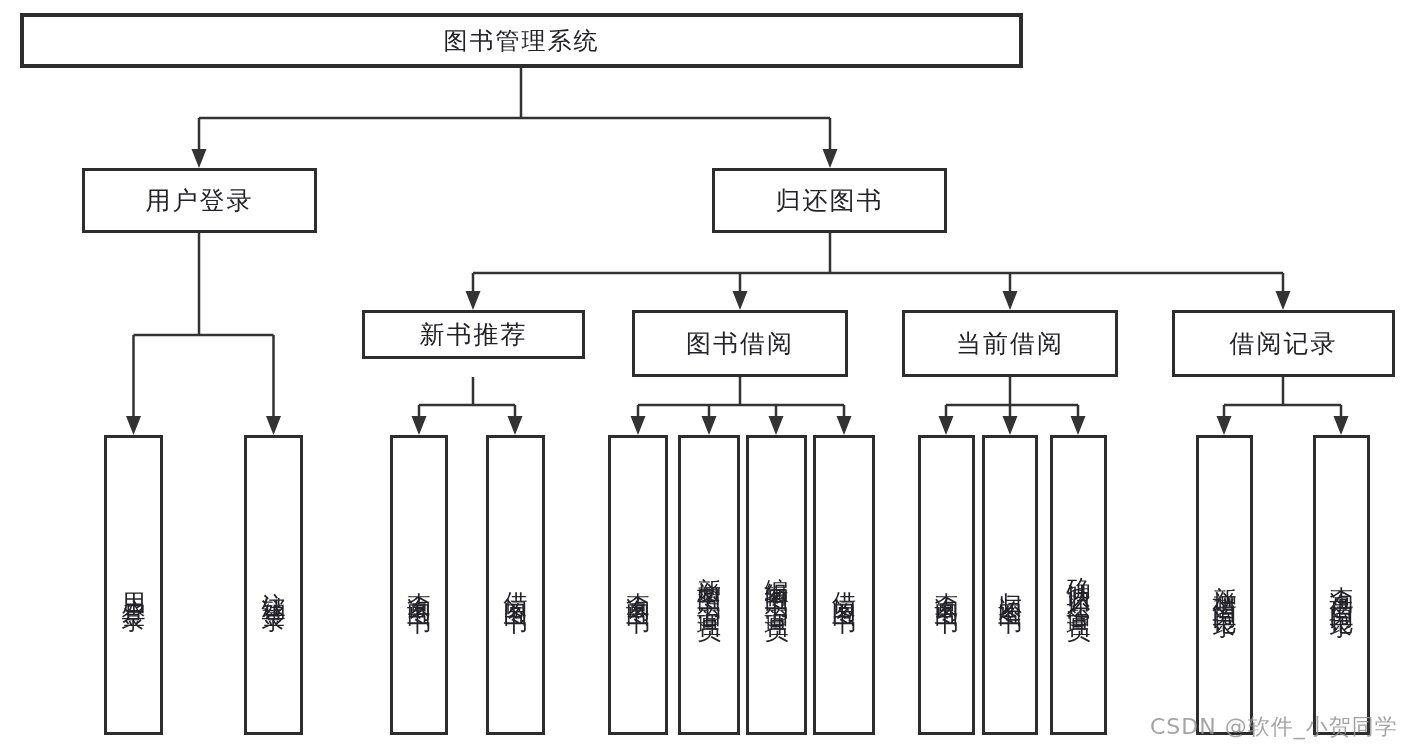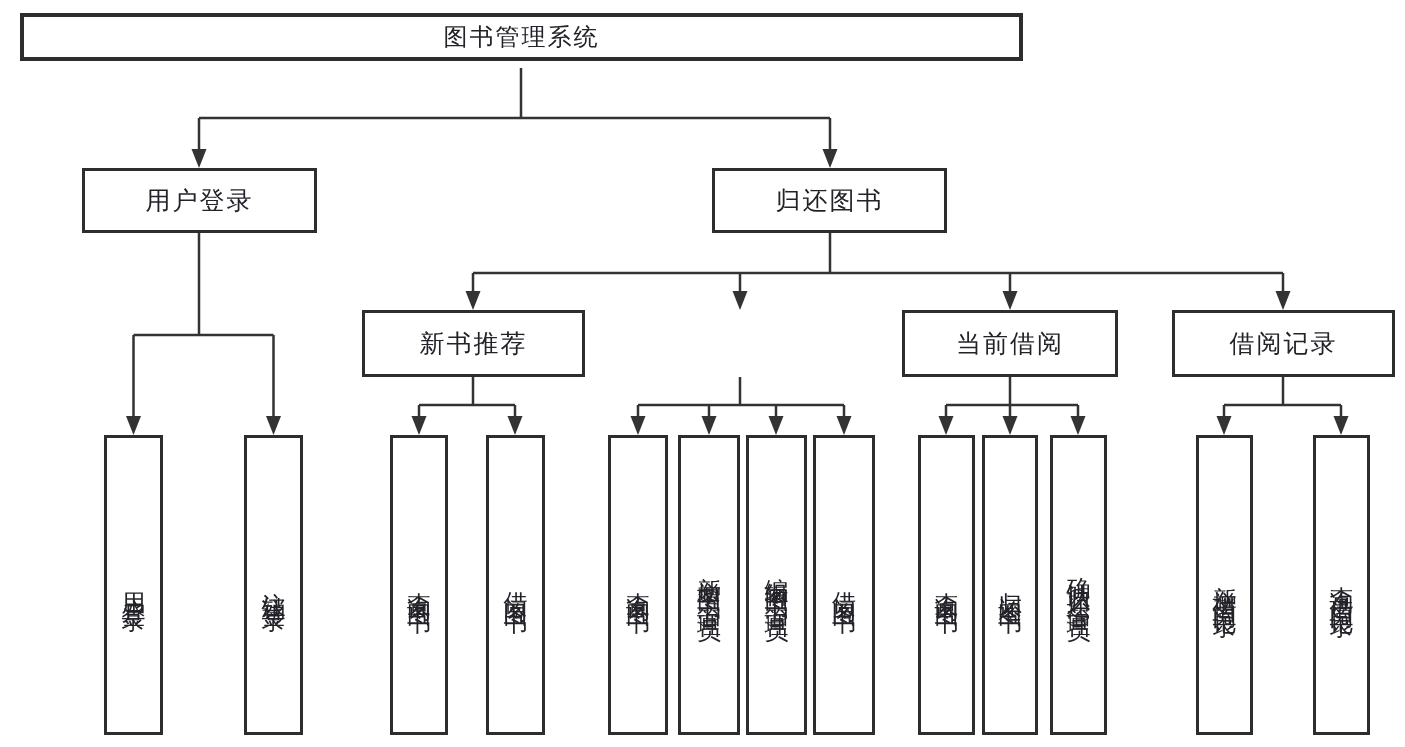--- a/index.html
+++ b/index.html
@@ -52,26 +52,27 @@
       <polygon points="768.5,416 783.5,416 776,435"></polygon>
       <polygon points="836.5,416 851.5,416 844,435"></polygon>
       <polygon points="938.5,416 953.5,416 946,435"></polygon>
       <polygon points="1002.5,416 1017.5,416 1010,435"></polygon>
       <polygon points="1070.5,416 1085.5,416 1078,435"></polygon>
       <polygon points="1216.5,416 1231.5,416 1224,435"></polygon>
       <polygon points="1333.5,416 1348.5,416 1341,435"></polygon>
     </g>
   </svg>
 
-  <div class="node root" style="left:20px;top:13px;width:1003px;height:48px">图书管理系统</div>
+  <div class="node root" style="left:20px;top:13px;width:1003px;height:55px">图书管理系统</div>
 
   <div class="node" style="left:82px;top:168px;width:235px;height:65px">用户登录</div>
   <div class="node" style="left:712px;top:168px;width:235px;height:65px">归还图书</div>
 
-  <div class="node" style="left:362px;top:310px;width:223px;height:67px">新书推荐</div>
+  <div class="node" style="left:362px;top:310px;width:223px;height:49px">新书推荐</div>
+  <div class="node" style="left:632px;top:310px;width:216px;height:67px">图书借阅</div>
   <div class="node" style="left:1172px;top:310px;width:223px;height:67px">借阅记录</div>
   <div class="node" style="left:902px;top:310px;width:216px;height:67px">当前借阅</div>
 
   <div class="node v" style="left:104px;top:435px;width:59px;height:300px">用户登录</div>
   <div class="node v" style="left:244px;top:435px;width:59px;height:300px">注销登录</div>
 
   <div class="node v" style="left:390px;top:435px;width:58px;height:300px">查询图书</div>
   <div class="node v" style="left:486px;top:435px;width:59px;height:300px">借阅图书</div>
 
   <div class="node v" style="left:608px;top:435px;width:60px;height:300px">查询图书</div>
@@ -79,14 +80,15 @@
   <div class="node v" style="left:746px;top:435px;width:61px;height:300px">编辑图书（管理员）</div>
   <div class="node v" style="left:813px;top:435px;width:62px;height:300px">借阅图书</div>
 
   <div class="node v" style="left:918px;top:435px;width:57px;height:300px">查询图书</div>
   <div class="node v" style="left:982px;top:435px;width:56px;height:300px">归还图书</div>
   <div class="node v" style="left:1050px;top:435px;width:57px;height:300px">确认归还（管理员）</div>
 
   <div class="node v" style="left:1196px;top:435px;width:57px;height:300px">新增借阅记录</div>
   <div class="node v" style="left:1313px;top:435px;width:57px;height:300px">查询借阅记录</div>
 
+  <div id="watermark">CSDN @软件_小贺同学</div>
 
 </div>
 
 </body></html>

